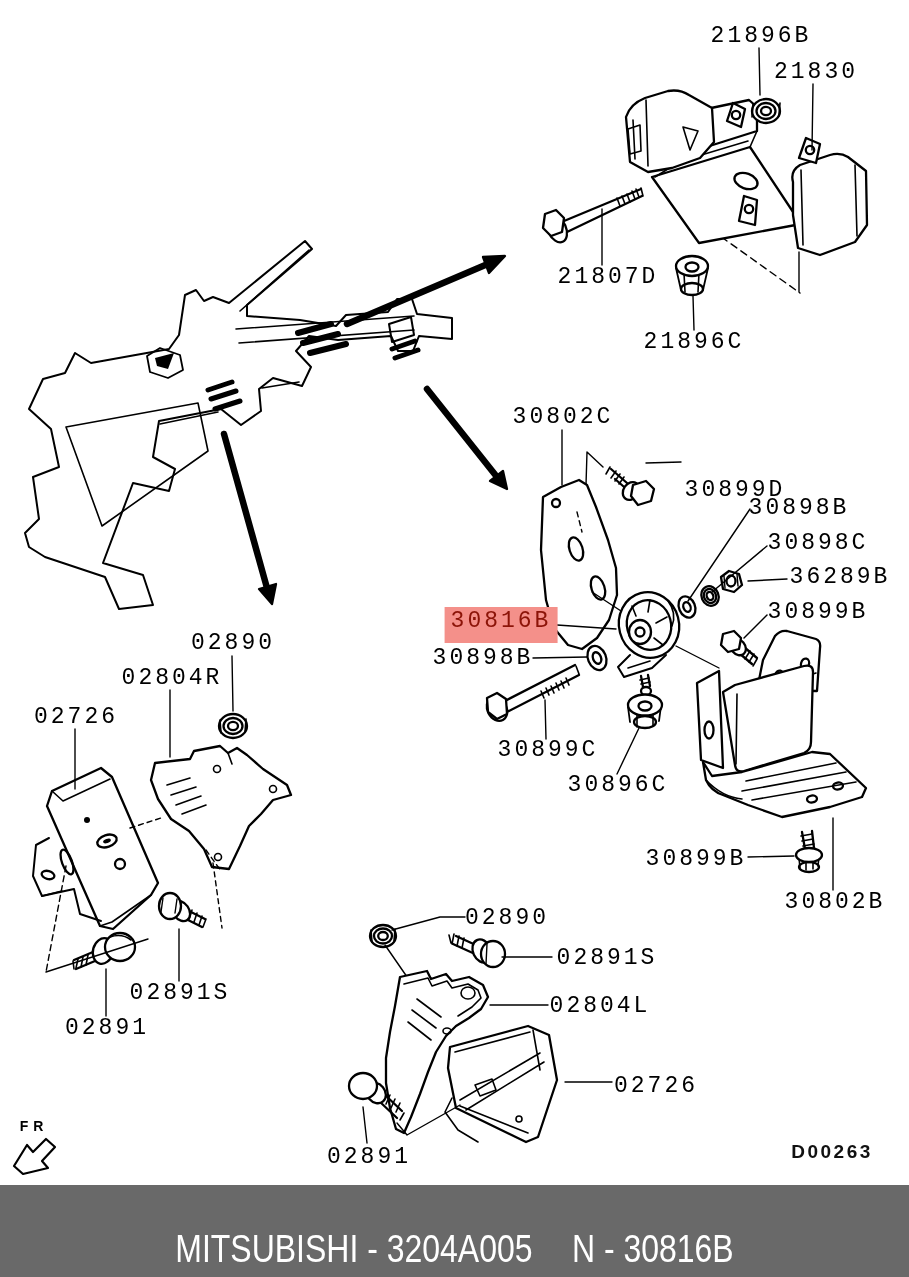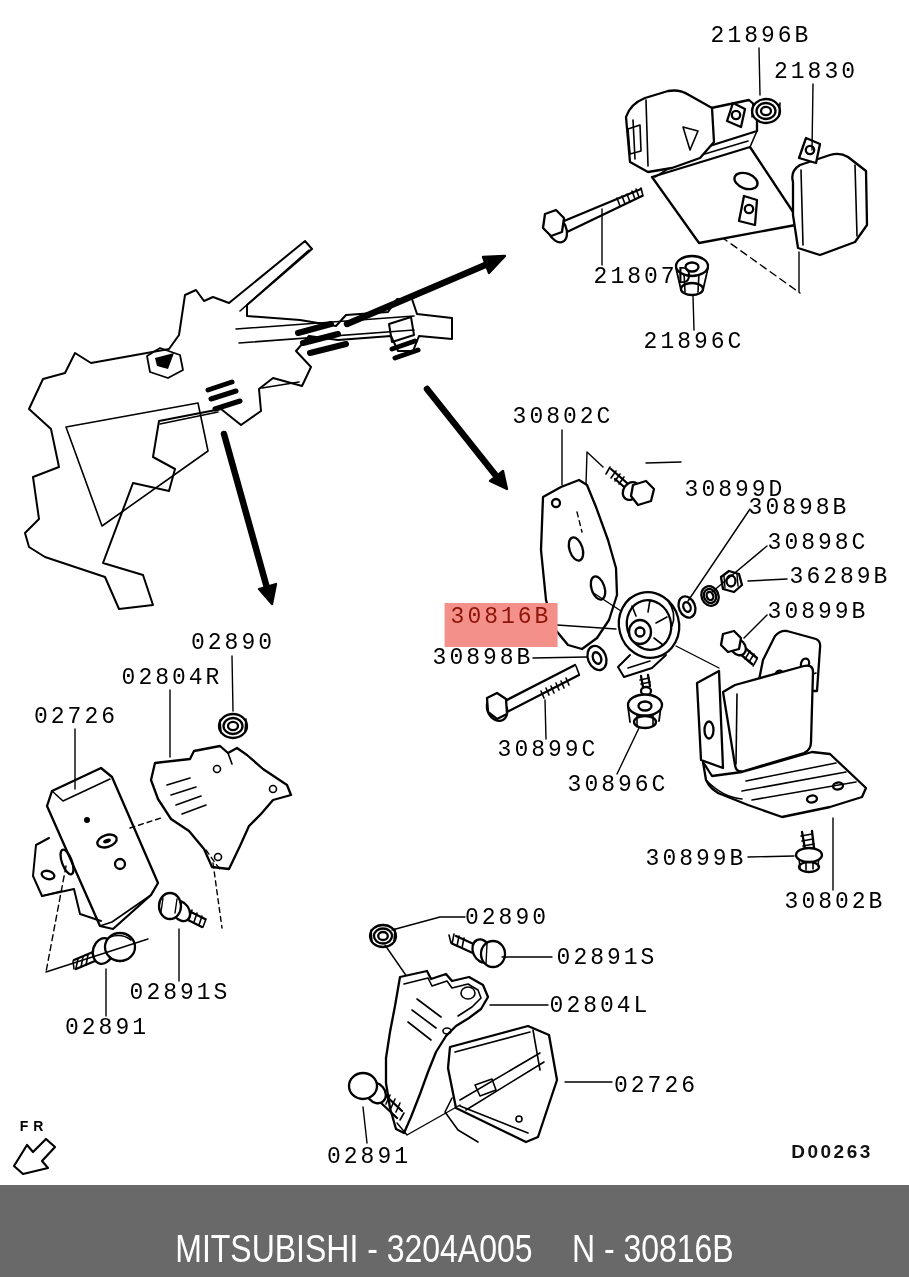--- a/index.html
+++ b/index.html
@@ -2,21 +2,21 @@
 <html><head>
 <meta charset="utf-8">
 <style>
   html,body{margin:0;padding:0;background:#fff;}
   body{width:909px;height:1277px;position:relative;font-family:"Liberation Sans",sans-serif;overflow:hidden;}
   svg{position:absolute;left:0;top:0;}
   .callout{
     position:absolute;transform:translate(-50%,-50%);
     font-size:23px;letter-spacing:3px;color:#000;white-space:nowrap;line-height:1;font-family:Liberation Mono, monospace;
   }
-  .callout.hl{padding:3px 6px 18px 6px;}
+  .callout.hl{padding:3px 6px 10px 6px;}
   .fr-label{
     position:absolute;left:34px;top:1126px;transform:translate(-50%,-50%);
     font-size:14px;font-weight:bold;letter-spacing:5px;color:#000;line-height:1;
   }
   .dwg-code{
     position:absolute;left:832px;top:1151px;transform:translate(-50%,-50%);
     font-size:19px;font-weight:bold;letter-spacing:2.5px;color:#111;line-height:1;
   }
   .footer{
     position:absolute;left:0;top:1185px;width:909px;height:92px;background:#696969;
@@ -301,21 +301,21 @@
     <path d="M363,1107 L367,1143"></path>
   </g>
 
   <g>
     <path stroke-width="2.2" fill="#fff" d="M14,1166 L27,1145 33,1152 46,1139 55,1147 42,1161 48,1168 23,1174 Z"></path>
   </g>
 </svg>
 
 <div class="callout" style="left:761px;top:36px">21896B</div>
 <div class="callout" style="left:816px;top:72px">21830</div>
-<div class="callout" style="left:644px;top:277px">21807D</div>
+<div class="callout" style="left:608px;top:277px">21807D</div>
 <div class="callout" style="left:694px;top:342px">21896C</div>
 <div class="callout" style="left:563px;top:417px">30802C</div>
 <div class="callout" style="left:735px;top:490px">30899D</div>
 <div class="callout" style="left:799px;top:508px">30898B</div>
 <div class="callout" style="left:818px;top:543px">30898C</div>
 <div class="callout" style="left:840px;top:577px">36289B</div>
 <div class="callout" style="left:818px;top:612px">30899B</div>
 <div class="callout hl" style="left: 501px; top: 625px; background: rgb(244, 144, 138); color: rgb(140, 20, 8);">30816B</div>
 <div class="callout" style="left:483px;top:658px">30898B</div>
 <div class="callout" style="left:548px;top:750px">30899C</div>

